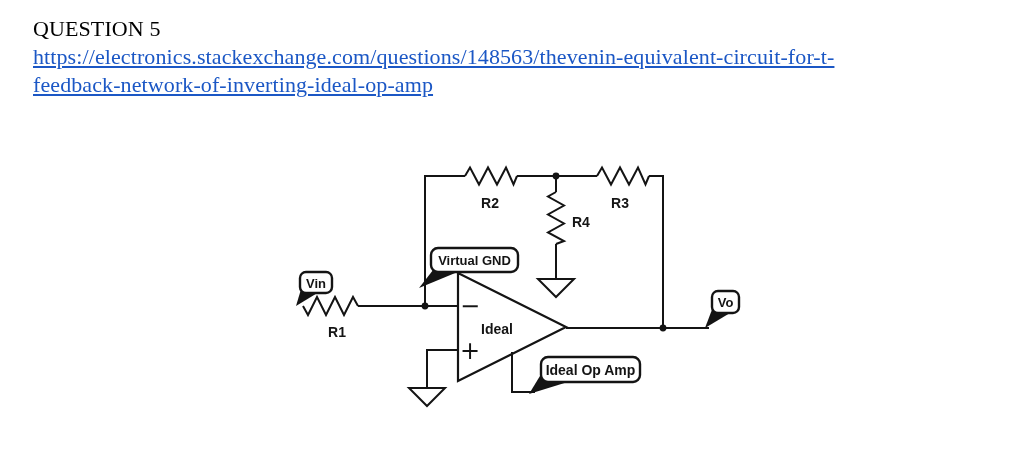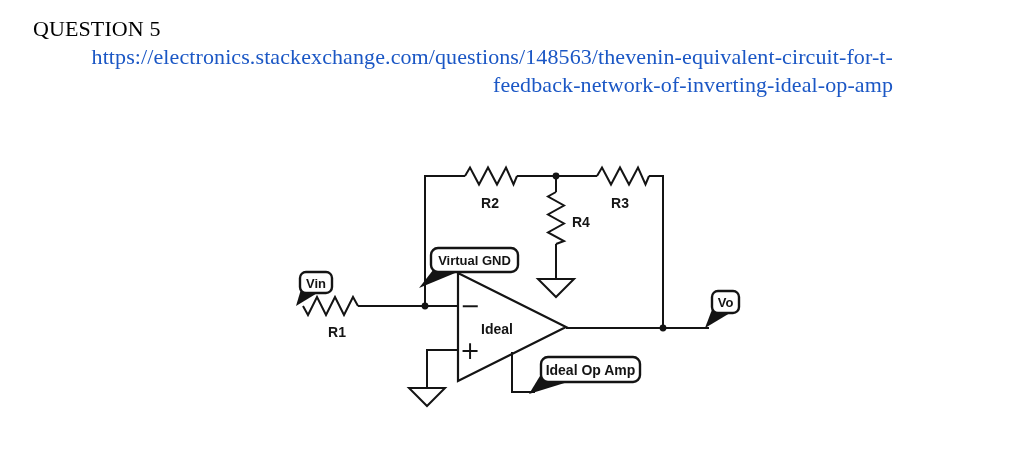--- a/index.html
+++ b/index.html
@@ -10,23 +10,22 @@
   .page{
     position:relative;width:980px;height:453px;background:#ffffff;
     overflow:hidden;font-family:"Liberation Serif",serif;color:#000;
   }
   .question-text{
     position:absolute;left:33px;top:15px;width:860px;
     font-size:22px;line-height:28px;letter-spacing:.1px;
   }
   .question-text .line{white-space:nowrap;}
   .question-link{
-    color:var(--link-color);cursor:pointer;
+    color:var(--link-color);text-decoration:underline;cursor:pointer;
     display:block;
-    text-align:right;
   }
   .circuit-svg{position:absolute;left:0;top:0;color:var(--line-color);}
   .wire{fill:none;stroke:currentColor;stroke-width:2;}
   .component{fill:none;stroke:currentColor;stroke-width:2;stroke-linejoin:miter;}
   .opamp-body{fill:#ffffff;stroke:currentColor;stroke-width:2.2;}
   .junction{fill:currentColor;stroke:none;}
   .callout-box{fill:#ffffff;stroke:currentColor;stroke-width:2.4;}
   .callout-ptr{fill:currentColor;stroke:none;}
   .clabel{
     font-family:"Liberation Sans","DejaVu Sans",sans-serif;

